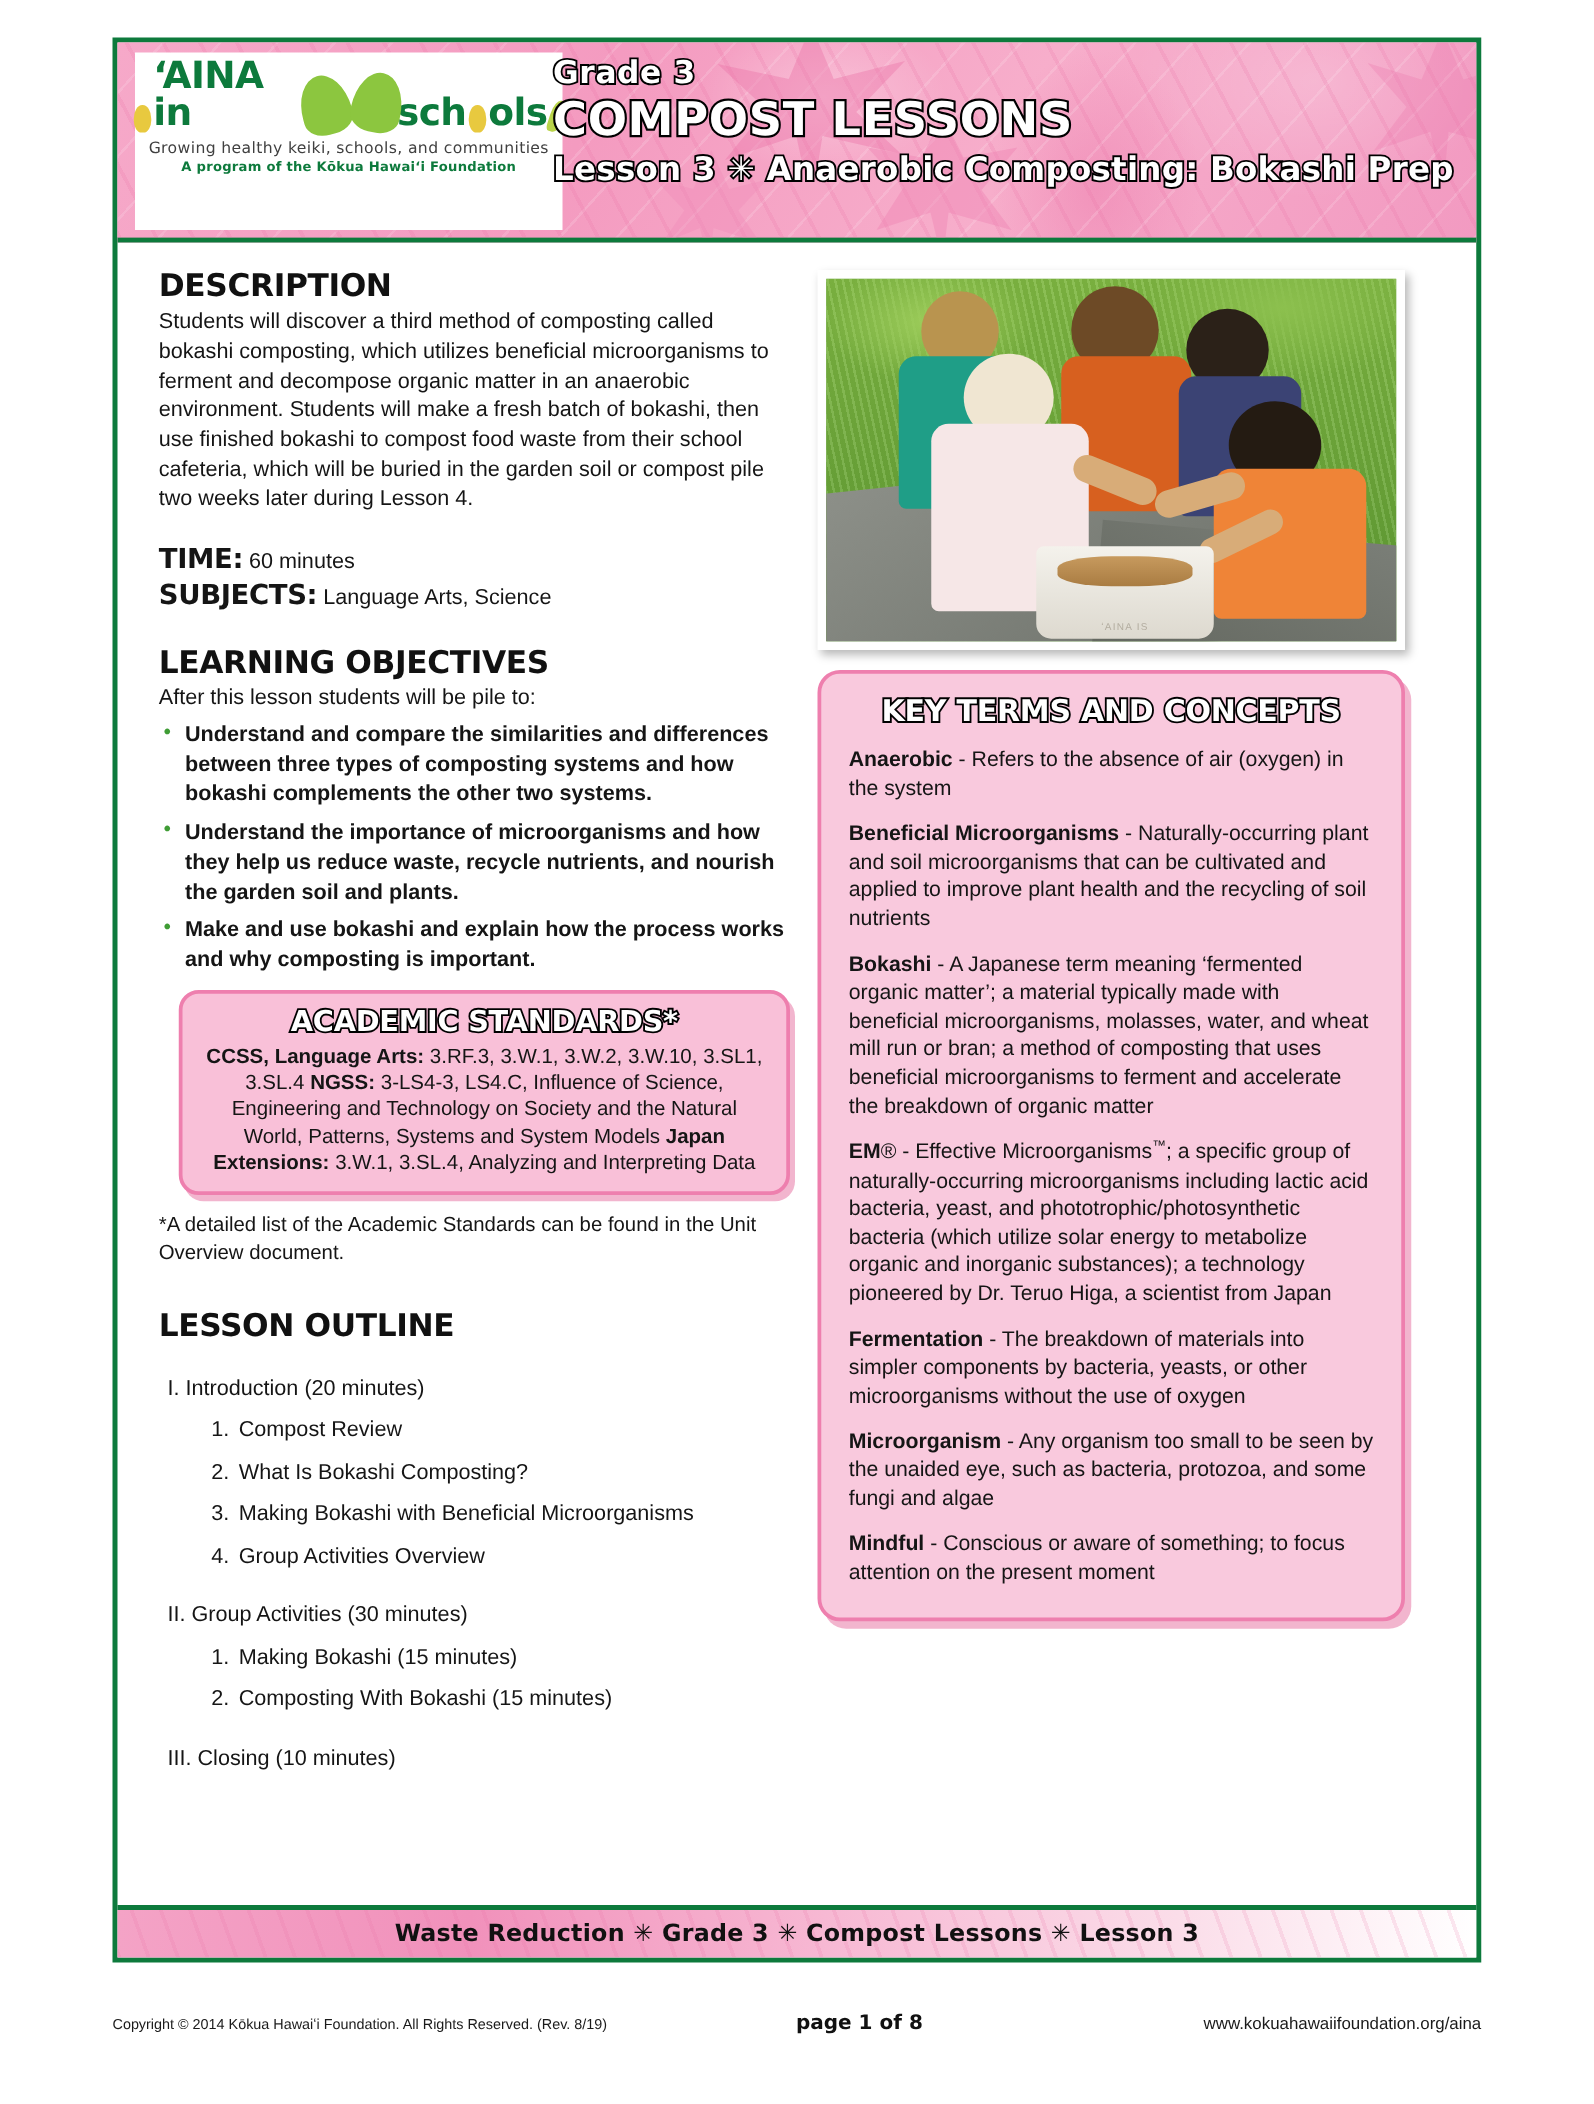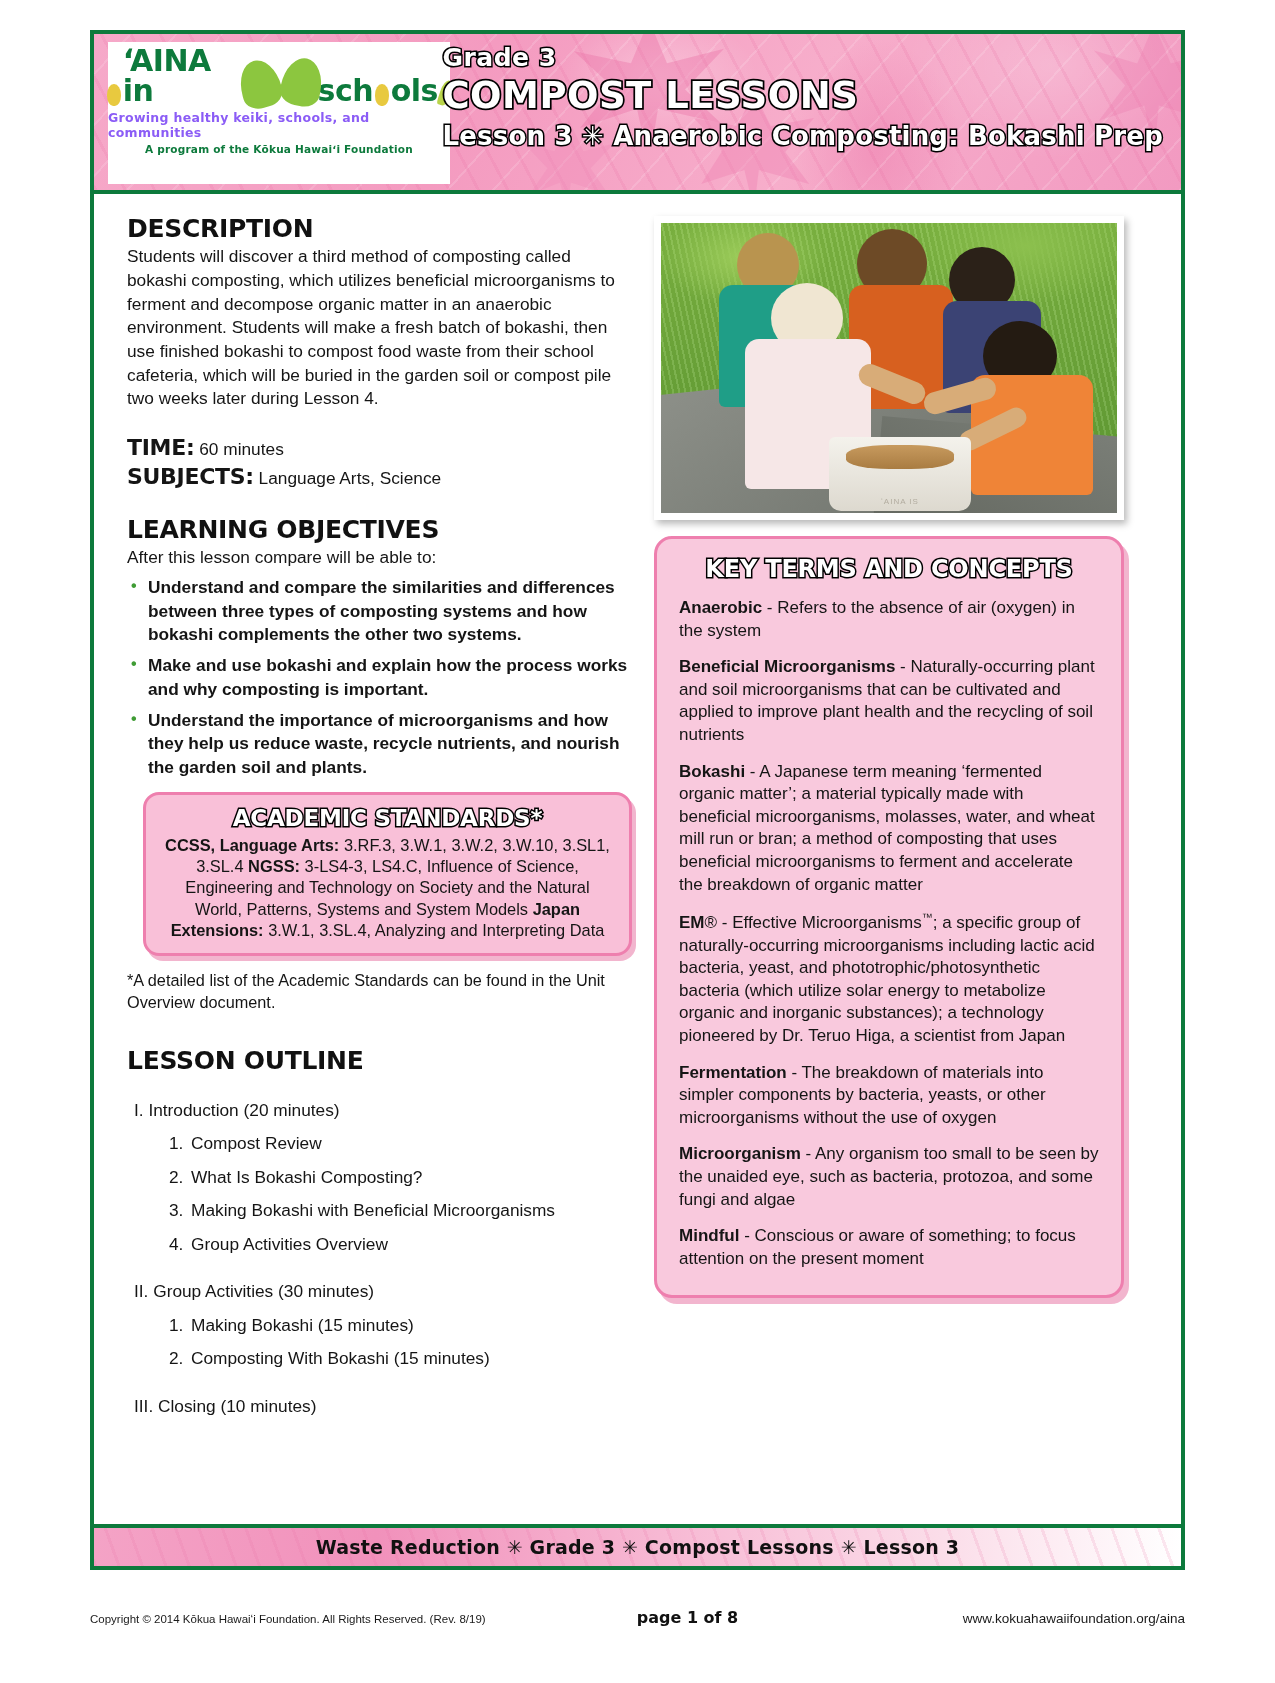--- a/index.html
+++ b/index.html
@@ -71,22 +71,22 @@
   .lg-leaf.a { left: 6px; top: 2px; transform: rotate(-16deg); }
   .lg-leaf.b { left: 48px; top: 0px; transform: rotate(12deg); }
   .logo-word {
     font-family: "DejaVu Sans", sans-serif;
     font-weight: bold; font-size: 30px; color:#0d7a3c;
     letter-spacing: -0.5px; line-height: 1;
   }
   .logo-fruit { width: 16px; height: 22px; background:#e8c93f; border-radius:50% 50% 45% 45%; display:inline-block; }
   .logo-banana { width: 13px; height: 26px; background:#b9d44a; border-radius: 50% 20% 50% 20%; display:inline-block; transform:rotate(18deg); }
   .logo-tag1 {
-    font-family:"DejaVu Sans", sans-serif; font-weight:bold;
-    font-size: 12.5px; color:#8b5cf6; margin-top:4px; letter-spacing:.3px;
+    font-family:"DejaVu Sans", sans-serif; font-weight:normal;
+    font-size: 12.5px; color:#404040; margin-top:4px; letter-spacing:.3px;
   }
   .logo-tag2 {
     font-family:"DejaVu Sans", sans-serif; font-weight:bold;
     font-size: 10.5px; color:#0d7a3c; margin-top:3px; letter-spacing:.2px;
   }
 
   
   .header-titles {
     position: absolute; right: 18px; top: 10px;
     text-align: left; color:#ffffff;
@@ -329,25 +329,25 @@
               <span class="lbl">TIME:</span>
               <span>60 minutes</span>
             </div>
             <div class="meta-line">
               <span class="lbl">SUBJECTS:</span>
               <span>Language Arts, Science</span>
             </div>
           </div>
 
           <h2 class="sec obj-head">LEARNING OBJECTIVES</h2>
-          <p class="body-text">After this lesson compare will be able to:</p>
+          <p class="body-text">After this lesson students will be pile to:</p>
           <ul class="objectives">
             <li>Understand and compare the similarities and differences between three types of composting systems and how bokashi complements the other two systems.</li>
+            <li>Understand the importance of microorganisms and how they help us reduce waste, recycle nutrients, and nourish the garden soil and plants.</li>
             <li>Make and use bokashi and explain how the process works and why composting is important.</li>
-            <li>Understand the importance of microorganisms and how they help us reduce waste, recycle nutrients, and nourish the garden soil and plants.</li>
           </ul>
 
           <div class="std-box">
             <div class="std-title">ACADEMIC STANDARDS*</div>
             <div class="std-body">
               <b>CCSS, Language Arts:</b>
               <span>3.RF.3, 3.W.1, 3.W.2, 3.W.10, 3.SL1, 3.SL.4</span>
               <b>NGSS:</b>
               <span>3-LS4-3, LS4.C, Influence of Science, Engineering and Technology on Society and the Natural World, Patterns, Systems and System Models</span>
               <b>Japan Extensions:</b>

